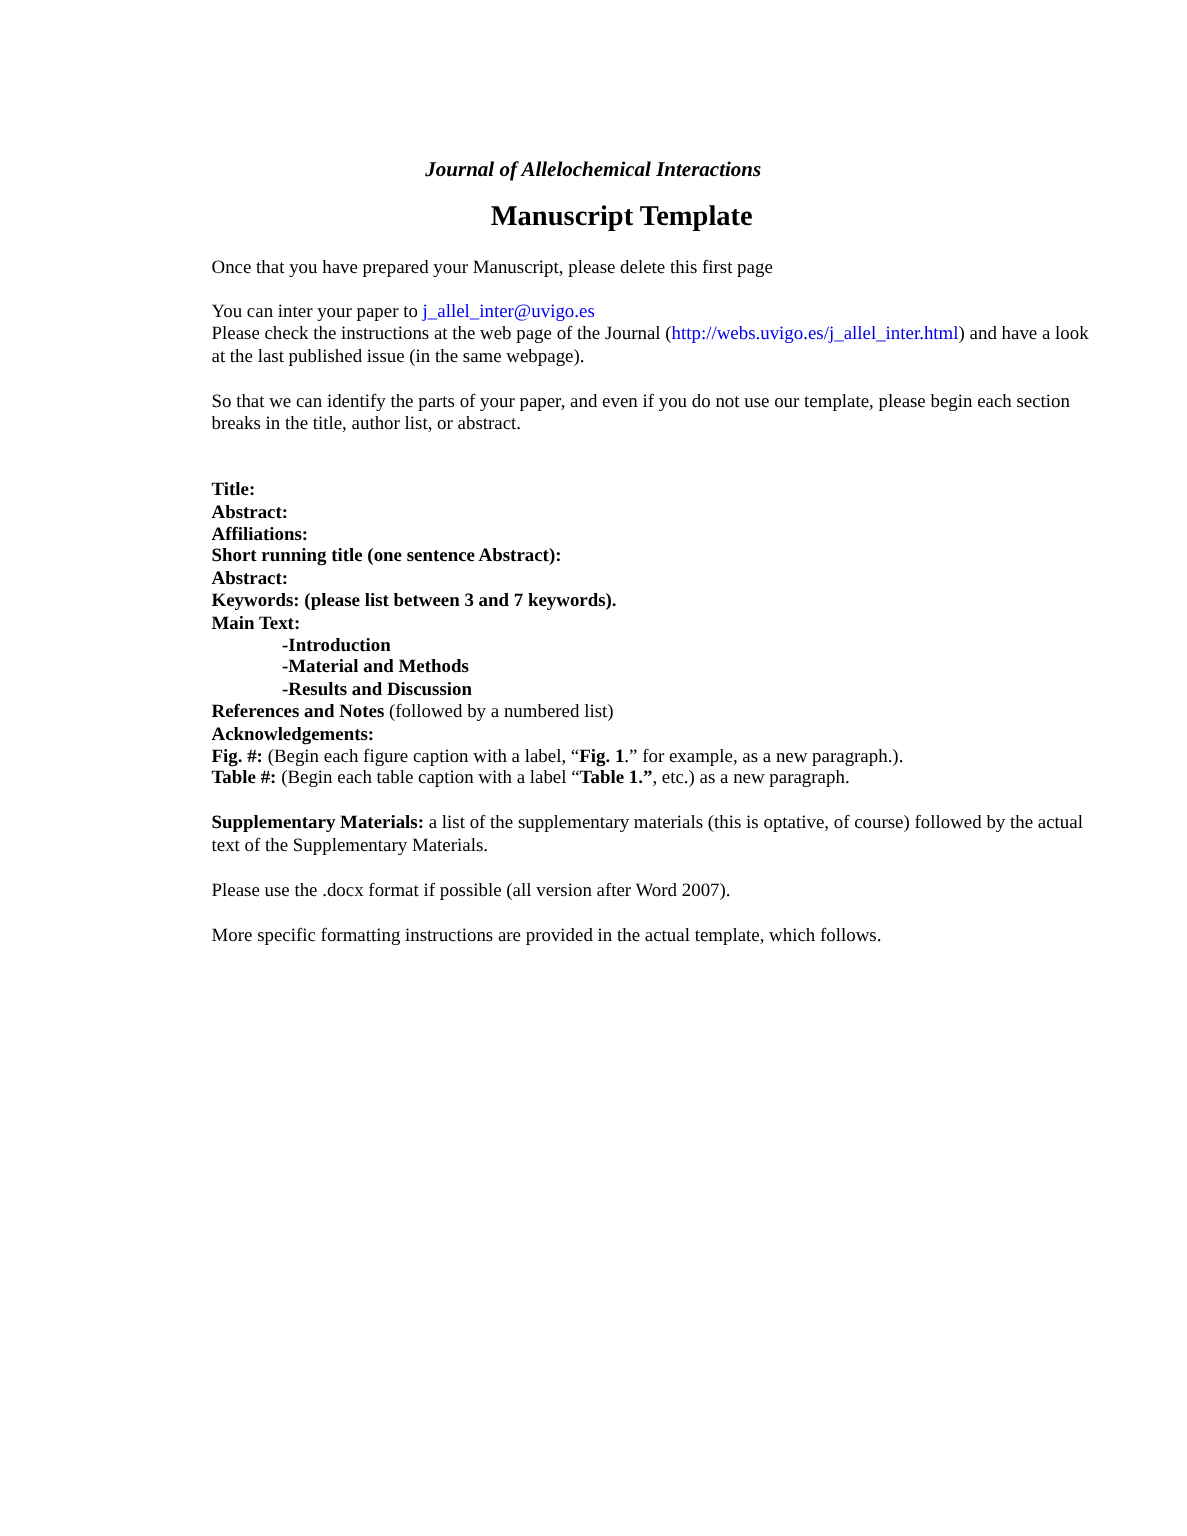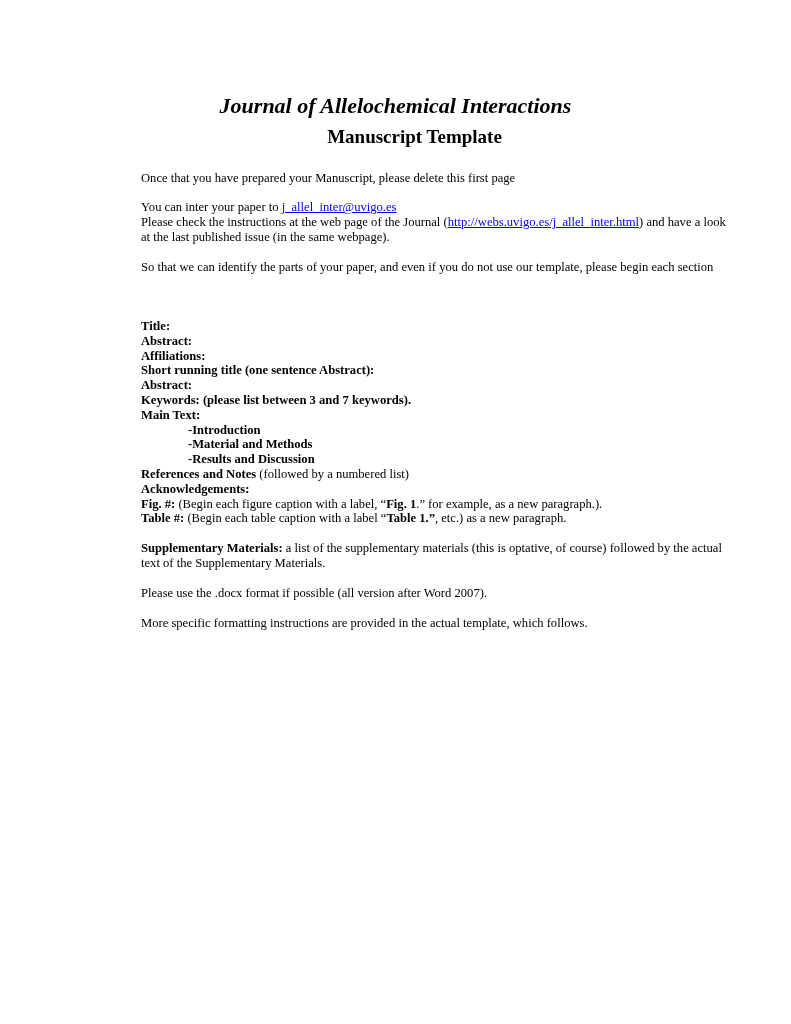--- a/index.html
+++ b/index.html
@@ -24,25 +24,25 @@
       background: #ffffff;
     }
     .title-block {
       position: absolute;
       left: 0;
       width: 791px;
       top: 94px;
       text-align: center;
     }
     .journal-title {
-      font-size: 22px;
+      font-size: 14px;
       font-weight: bold;
       font-style: italic;
       line-height: 23px;
-      margin: 0;
+      margin: 8px;
     }
     .doc-subtitle {
       font-size: 19px;
       font-weight: bold;
       line-height: 23px;
       margin: 8px;
       padding-left: 38px;
     }
     .body-text {
       position: absolute;
@@ -50,21 +50,20 @@
       width: 620px;
       font-size: 12.6px;
       line-height: 14.8px;
       margin-left: 48px;
     }
     .line { display: block; white-space: nowrap; }
     .bold { font-weight: bold; }
     .indent { padding-left: 47px; }
     a.link {
       color: #0000ee;
-      text-decoration: underline;
     }
     p { margin: 0; }
   </style>
 </head>
 <body>
 
 <div class="page">
 
   <div class="title-block">
     <p class="journal-title">Journal of Allelochemical Interactions</p>
@@ -76,20 +75,21 @@
   </div>
 
   <div class="body-text" style="top:200px;">
     <span class="line"><span>You can inter your paper to </span><a class="link">j_allel_inter@uvigo.es</a></span>
     <span class="line"><span>Please check the instructions at the web page of the Journal (</span><a class="link">http://webs.uvigo.es/j_allel_inter.html</a><span>) and have a look</span></span>
     <span class="line">at the last published issue (in the same webpage).</span>
   </div>
 
   <div class="body-text" style="top:260px;">
     <span class="line">So that we can identify the parts of your paper, and even if you do not use our template, please begin each section</span>
+    <span class="line">breaks in the title, author list, or abstract.</span>
   </div>
 
   <div class="body-text" style="top:319px;">
     <span class="line bold">Title:</span>
     <span class="line bold">Abstract:</span>
     <span class="line bold">Affiliations:</span>
     <span class="line bold">Short running title (one sentence Abstract):</span>
     <span class="line bold">Abstract:</span>
     <span class="line bold">Keywords: (please list between 3 and 7 keywords).</span>
     <span class="line bold">Main Text:</span>

